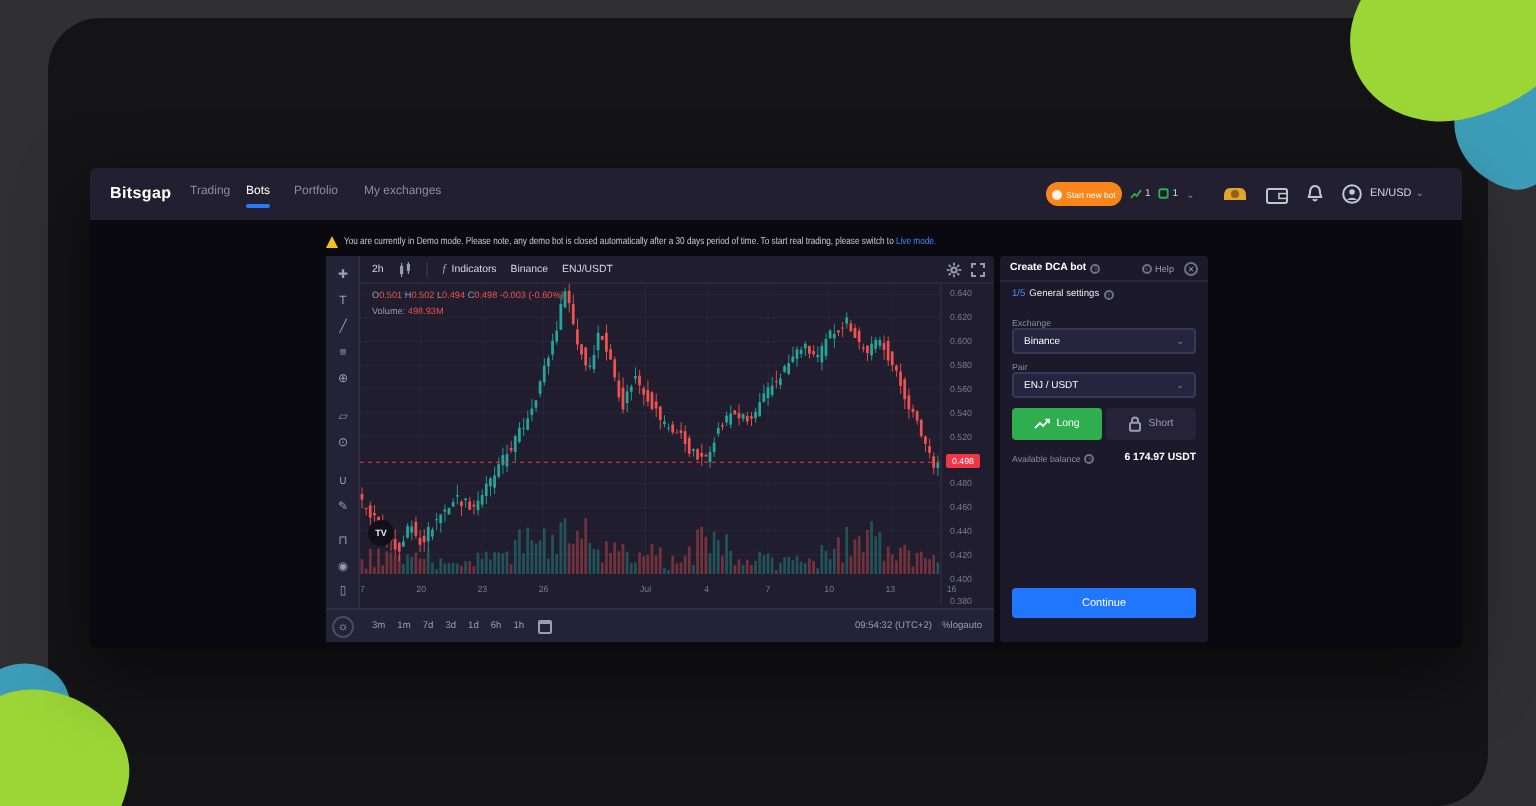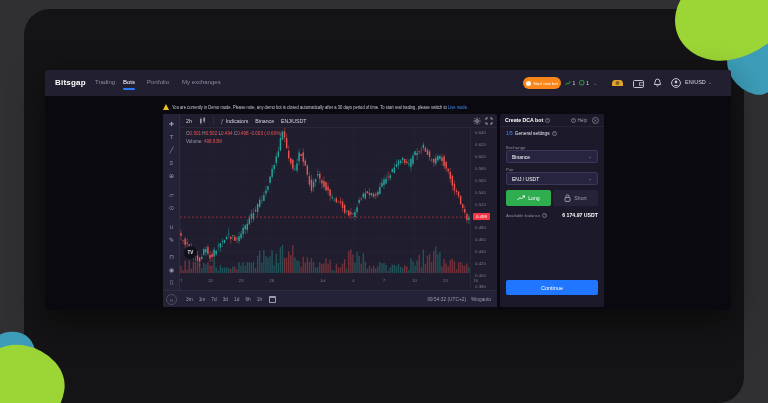--- a/index.html
+++ b/index.html
@@ -6,21 +6,21 @@
   *{box-sizing:border-box;font-family:"Liberation Sans",sans-serif;}
   #stage{position:relative;width:768px;height:403px;overflow:hidden;background:#303033;}
   #bg-panel{position:absolute;left:24px;top:9px;width:720px;height:394px;background:#141416;border-radius:26px;}
   .blob{position:absolute;}
   #blob-tr-teal{right:-20px;top:22px;width:60px;height:72px;border-radius:48% 52% 40% 60%/55% 45% 55% 45%;transform:rotate(14deg);}
   #blob-tr-green{right:-24px;top:-30px;width:118px;height:88px;border-radius:46% 54% 58% 42%/52% 46% 54% 48%;transform:rotate(-14deg);}
   #blob-bl-blue{left:-16px;bottom:14px;width:52px;height:58px;border-radius:55% 45% 52% 48%/48% 55% 45% 52%;transform:rotate(18deg);}
   #blob-bl-green{left:-28px;bottom:-28px;width:92px;height:86px;border-radius:48% 52% 44% 56%/54% 44% 56% 46%;transform:rotate(10deg);}
 
   
-  #app{position:absolute;left:45px;top:70px;width:686px;height:240px;background:#13111e;border-radius:3px;box-shadow:0 12px 34px rgba(0,0,0,.55);overflow:hidden;}
+  #app{position:absolute;left:45px;top:84px;width:686px;height:240px;background:#13111e;border-radius:3px;box-shadow:0 12px 34px rgba(0,0,0,.55);overflow:hidden;}
   #navbar{position:absolute;left:0;top:0;width:686px;height:26px;background:#211f30;}
   #logo{position:absolute;left:10px;top:8px;font-size:8px;font-weight:bold;color:#fff;letter-spacing:.2px;}
   .nav-item{position:absolute;top:9px;font-size:6px;color:#8b8d9e;cursor:pointer;}
   .nav-item.active{color:#fff;}
   .nav-item.active::after{content:"";position:absolute;left:0;right:0;bottom:-5px;height:2px;background:#2979ff;border-radius:1px;}
   #start-bot-btn{position:absolute;left:478px;top:7px;width:38px;height:12px;background:#f8861b;border-radius:6px;color:#fff;font-size:4.2px;display:flex;align-items:center;justify-content:center;gap:2px;cursor:pointer;}
   #start-bot-btn .dot{width:5px;height:5px;border-radius:50%;background:rgba(255,255,255,.9);flex:none;}
   #nav-indicators{position:absolute;left:520px;top:7px;height:12px;display:flex;align-items:center;gap:4px;}
   .ind{display:flex;align-items:center;gap:1.5px;font-size:5px;color:#d6d8e2;cursor:pointer;}
   .nav-chevron{font-size:5px;color:#8b8d9e;cursor:pointer;}

